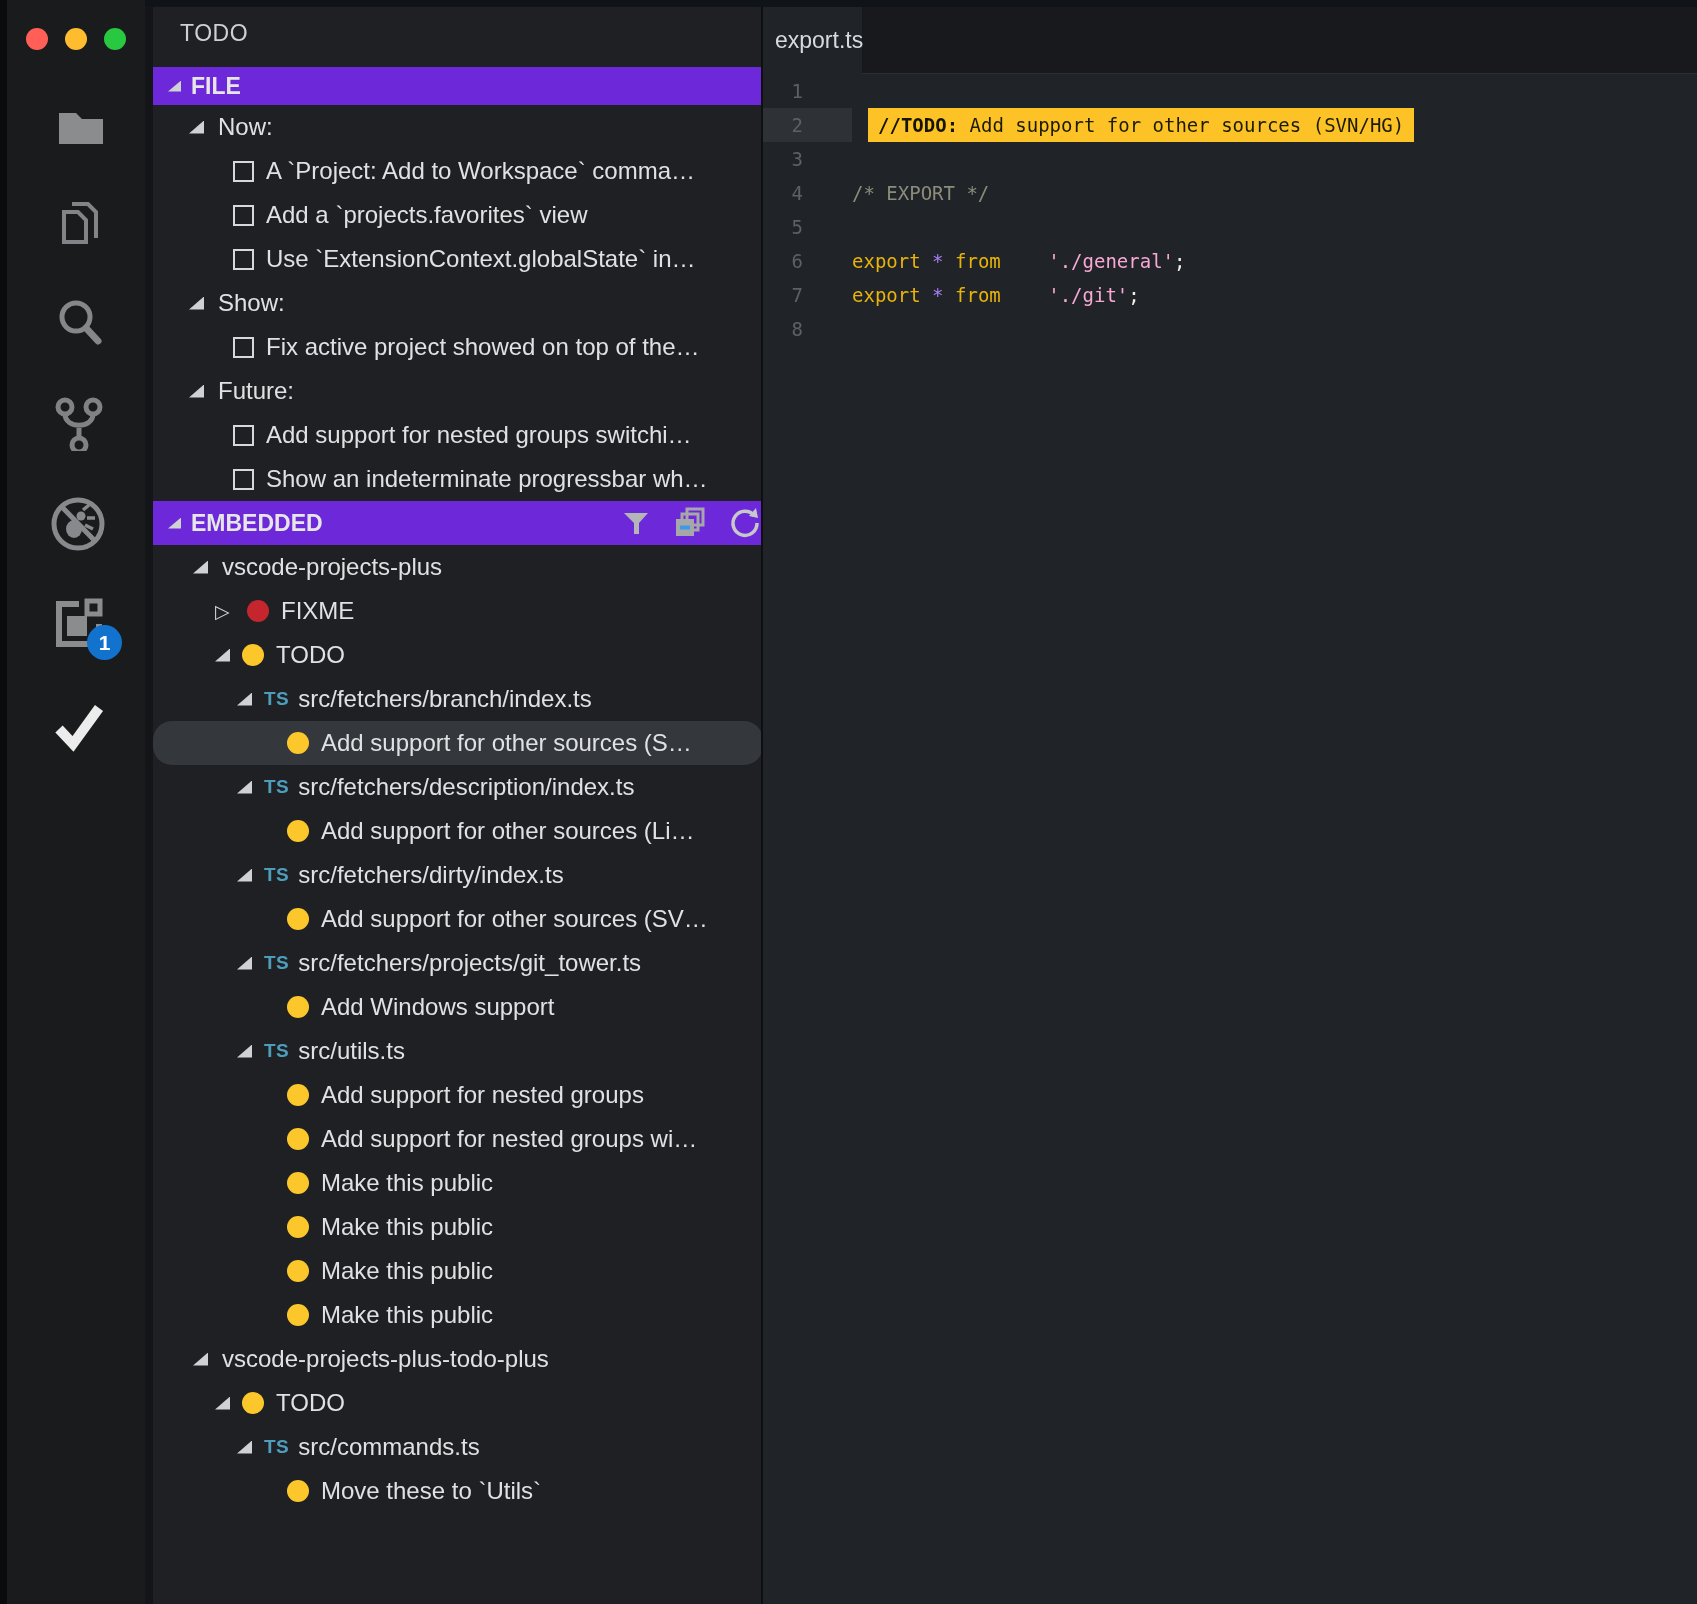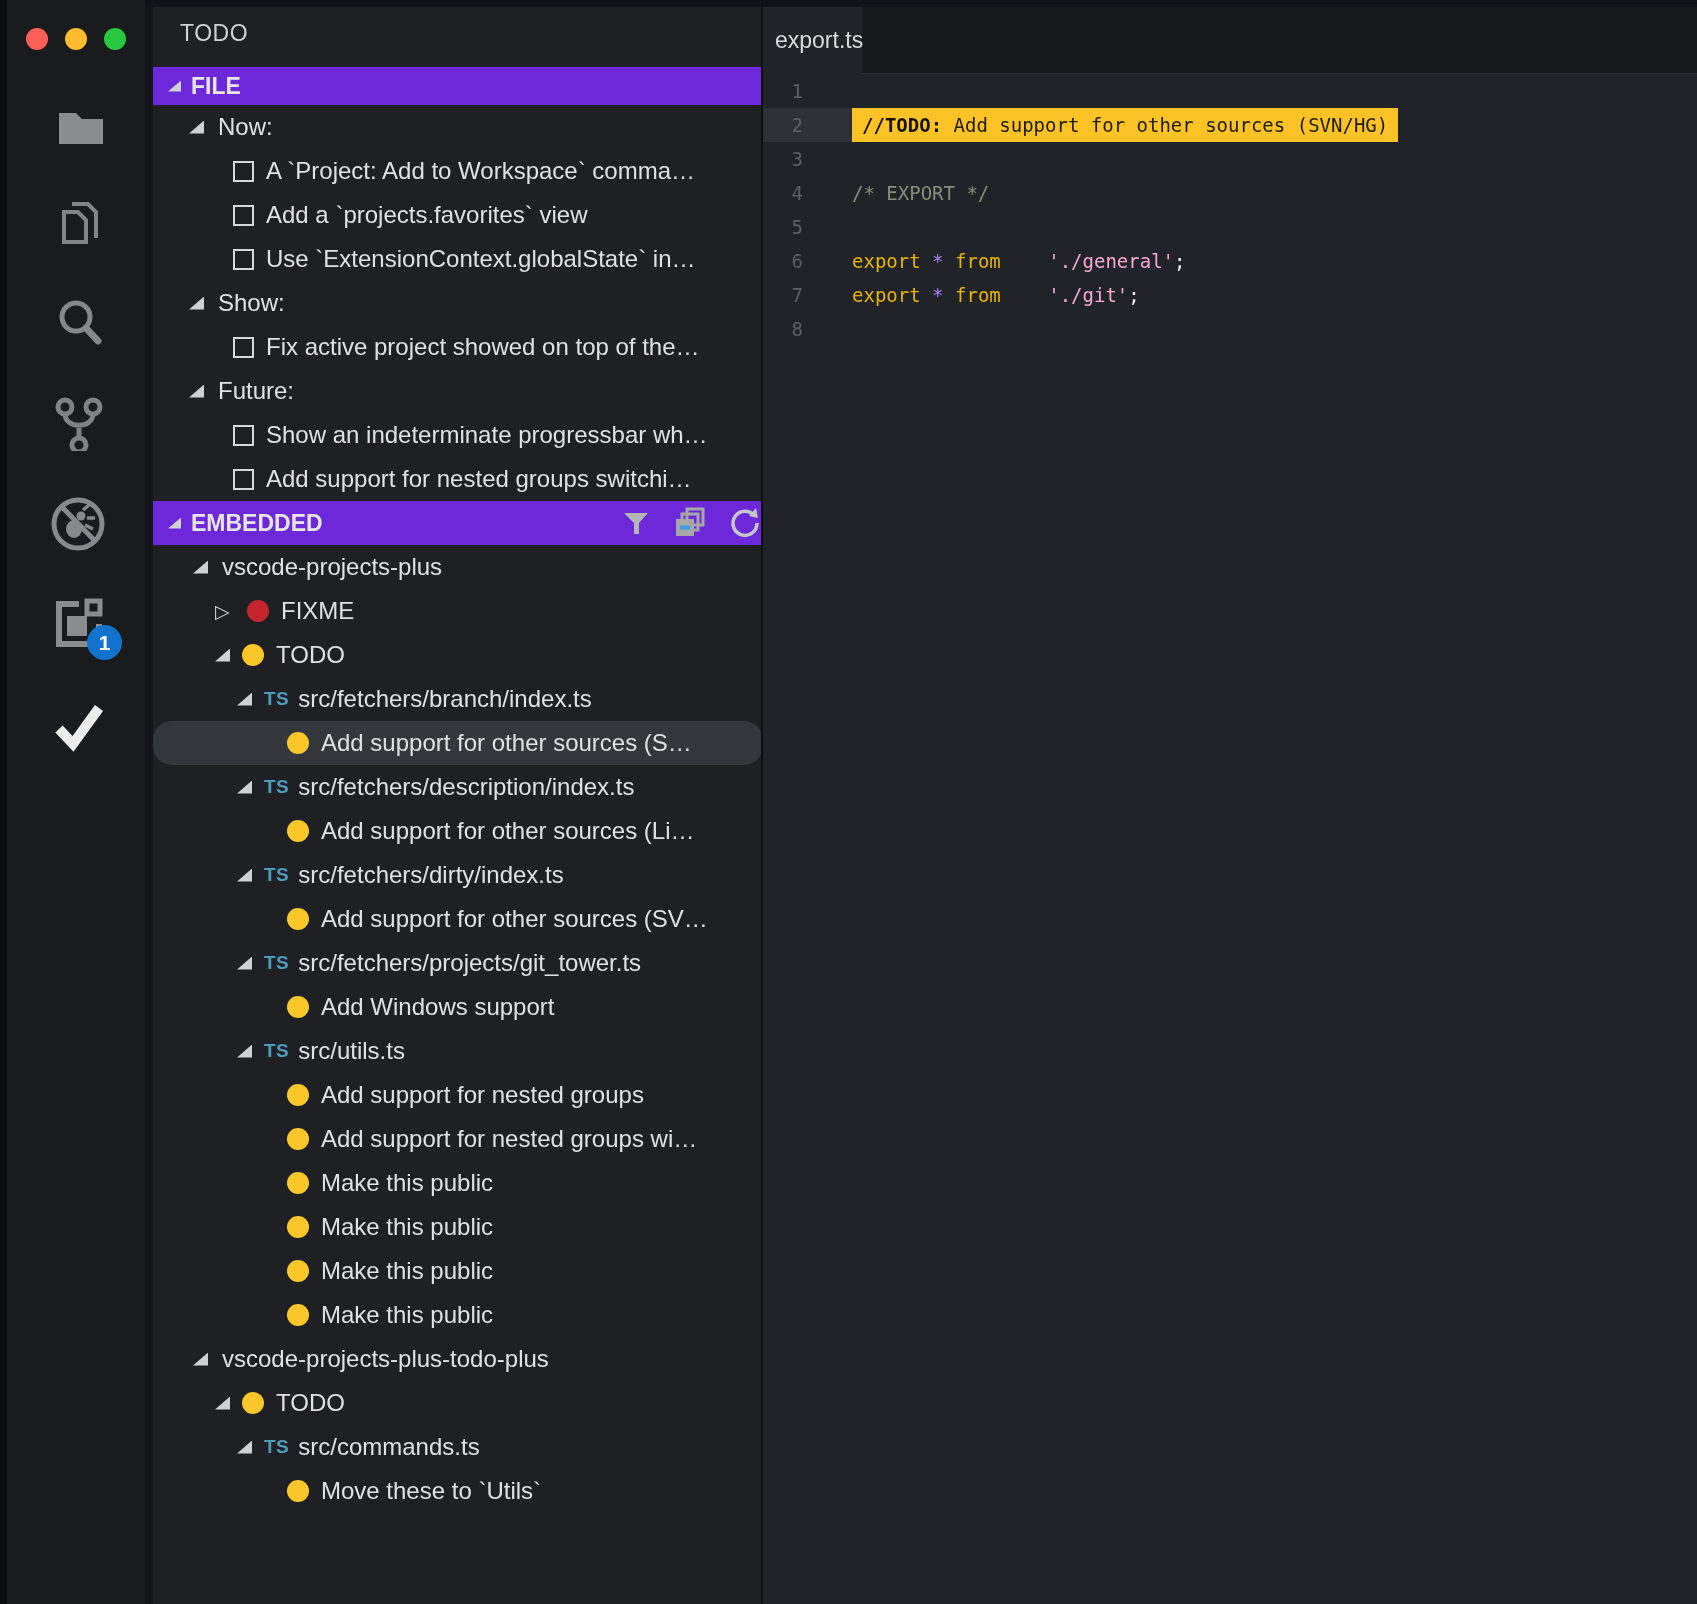--- a/index.html
+++ b/index.html
@@ -54,21 +54,21 @@
   .tab{position:absolute;left:0;top:0;width:99px;height:67px;background:#202429;
        display:flex;align-items:center;padding-left:12px;box-sizing:border-box;
        font-size:23px;color:#d9dadb;}
   .code{position:absolute;left:0;top:74px;width:934px;
         font-family:"DejaVu Sans Mono",monospace;font-size:19px;}
   .cl{height:34px;display:flex;align-items:center;}
   .gutter{width:89px;flex:none;text-align:right;padding-right:49px;box-sizing:border-box;
           color:#5d6064;height:34px;line-height:34px;}
   .cl.hl .gutter{background:#2e3136;}
   .ltext{height:34px;line-height:34px;white-space:pre;}
-  .cl.hl .ltext{background:#fdc326;padding:0 10px;color:#1c1c04;}
+  .cl.hl .ltext{background:#fdc326;padding:0 10px;color:#1c1c04;margin-left:16px;}
   .tok-todo-key{font-weight:bold;color:#141400;}
   .tok-todo-rest{color:#1c1c04;}
   .tok-comment{color:#8b8d7a;}
   .tok-kw{color:#eab308;}
   .tok-op{color:#ab7df8;}
   .tok-str{color:#f9a8d4;margin-left:36px;}
   .tok-pun{color:#efefe4;}
   .tok-plain{color:#e8e8e2;}
 </style>
 </head>
@@ -162,25 +162,25 @@
       <div class="row r-check">
         <span class="cbox"></span>
         <span class="lab">Fix active project showed on top of the…</span>
       </div>
       <div class="row r-group">
         <div class="tw"></div>
         <span class="lab">Future:</span>
       </div>
       <div class="row r-check">
         <span class="cbox"></span>
+        <span class="lab">Add support for nested groups switchi…</span>
+      </div>
+      <div class="row r-check">
+        <span class="cbox"></span>
         <span class="lab">Show an indeterminate progressbar wh…</span>
-      </div>
-      <div class="row r-check">
-        <span class="cbox"></span>
-        <span class="lab">Add support for nested groups switchi…</span>
       </div>
     </div>
 
   <div class="sec-hdr" style="height:44px">
     <div class="tw" style="width:13px;height:11px"></div>
     <span>EMBEDDED</span>
     <div class="hdr-actions">
       <svg width="30" height="30" viewBox="0 0 30 30">
         <path d="M3 5 H27 L18 15 V26 L13 26 V15 Z" fill="#b4b5b6"></path>
       </svg>

